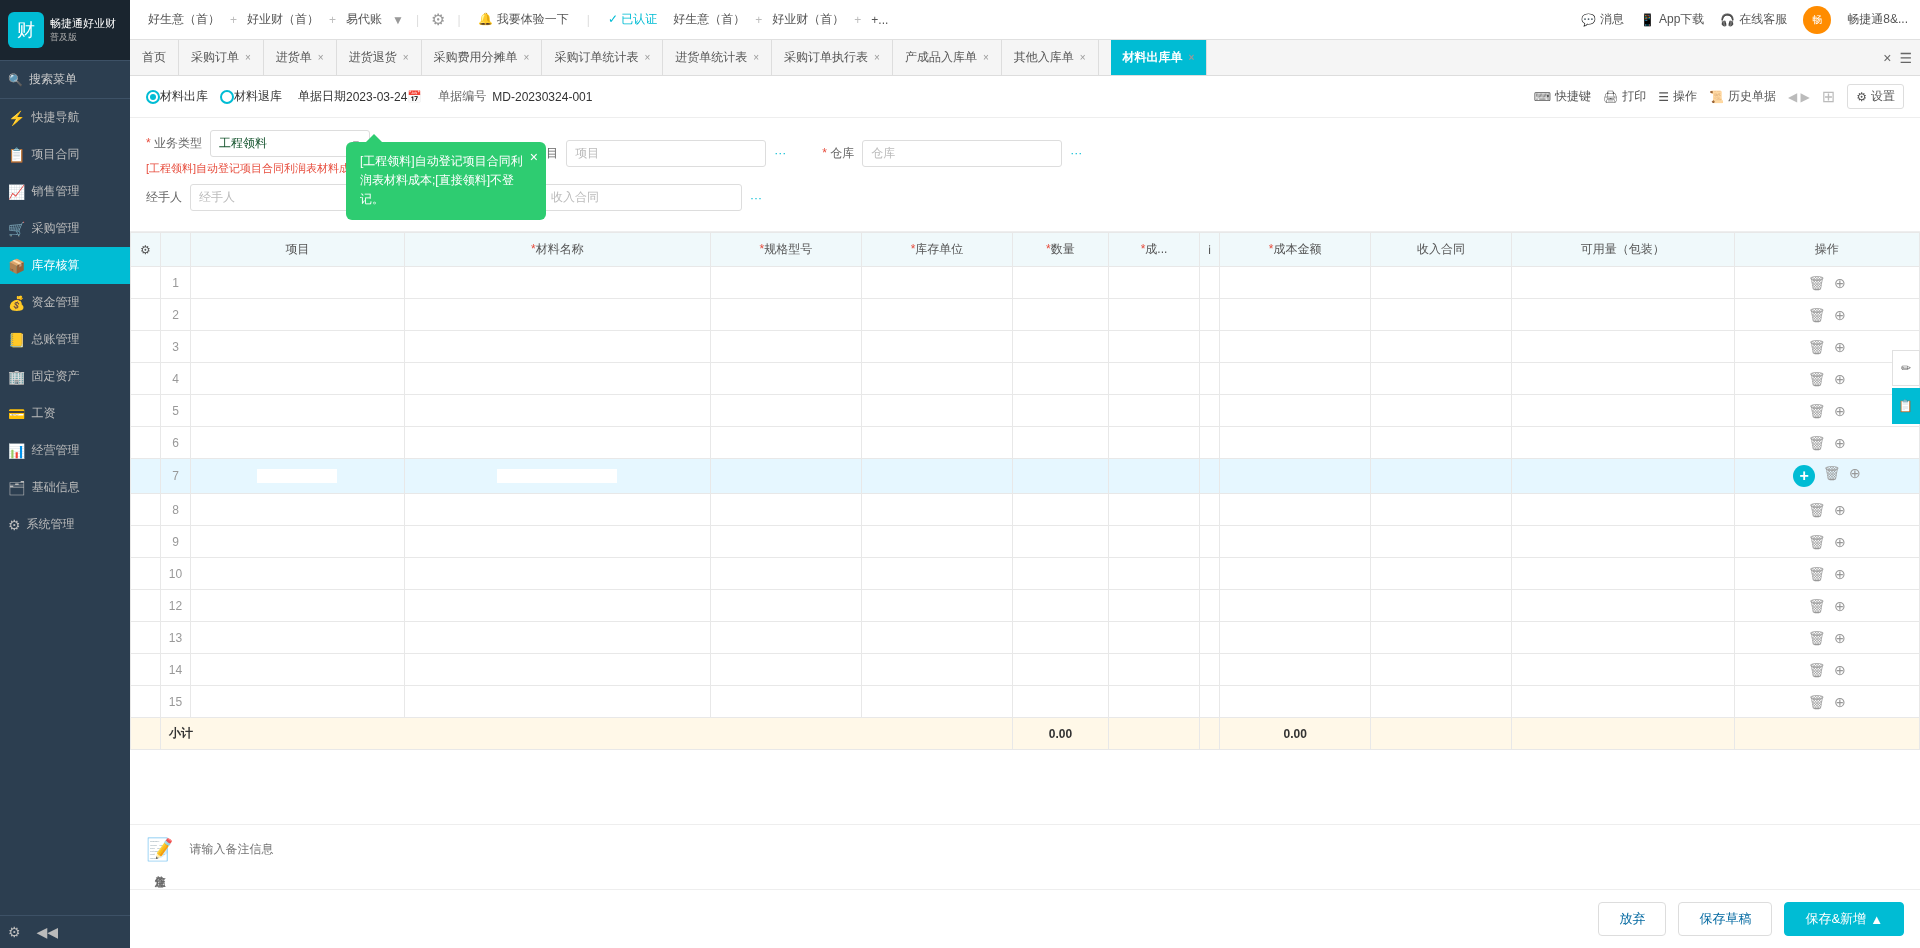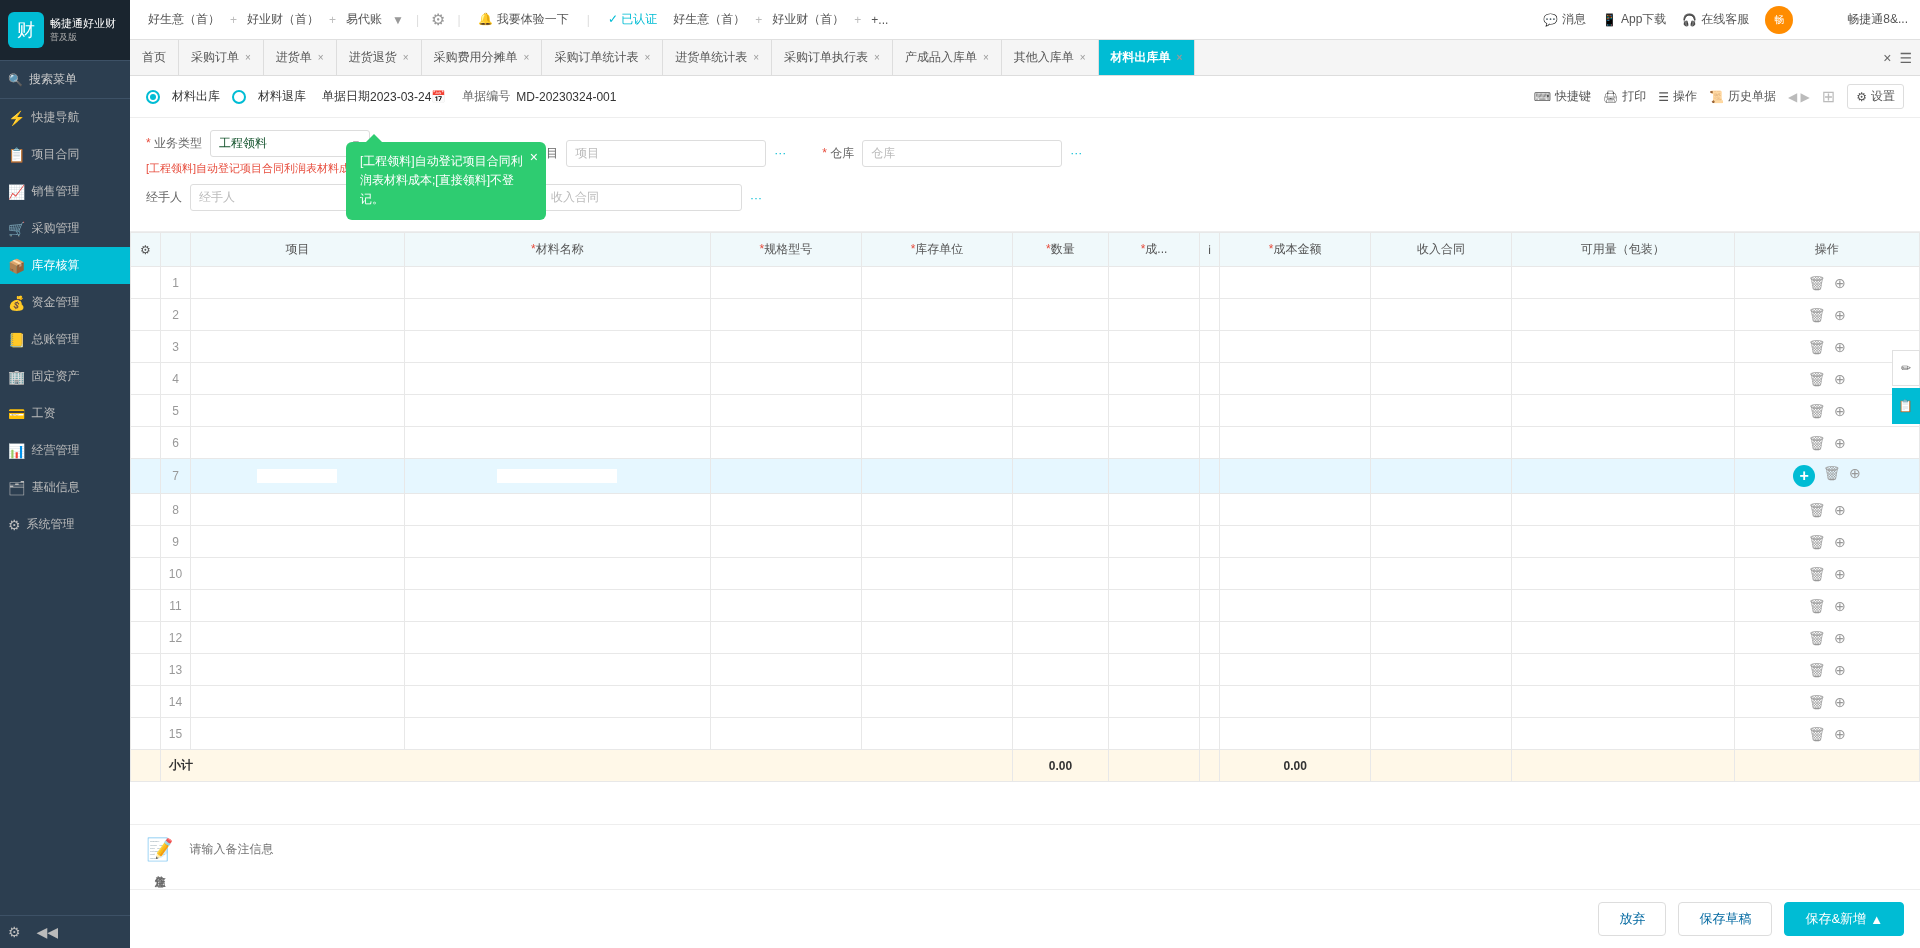--- a/index.html
+++ b/index.html
@@ -29,32 +29,32 @@
     .top-nav-link { padding: 4px 6px; color: #555; cursor: pointer; white-space: nowrap; }
     .top-nav-link.verified { color: #00bcd4; }
     .top-nav-divider { color: #bbb; }
     .top-nav-right { display: flex; align-items: center; gap: 16px; color: #555; }
     .top-nav-right-item { display: flex; align-items: center; gap: 4px; cursor: pointer; white-space: nowrap; }
     .user-avatar { width: 28px; height: 28px; border-radius: 50%; background: #ff8c00; display: flex; align-items: center; justify-content: center; color: #fff; font-size: 10px; }
 
     
     .tab-bar { height: 36px; background: #f5f5f5; border-bottom: 1px solid #ddd; display: flex; align-items: stretch; overflow: hidden; }
     .tab-item { display: flex; align-items: center; padding: 0 12px; gap: 6px; cursor: pointer; font-size: 12px; color: #555; border-right: 1px solid #ddd; white-space: nowrap; background: #f5f5f5; }
-    .tab-item.active-green { background: #00bcd4; color: #fff; font-weight: bold; }
+    .tab-item.active-green { background: #00bcd4; color: #fff; font-weight: bold; margin-left: 12px; }
     .tab-close { cursor: pointer; color: #999; font-size: 10px; }
     .tab-bar-actions { margin-left: auto; display: flex; align-items: center; padding: 0 8px; gap: 8px; }
     .tab-bar-action { cursor: pointer; color: #666; font-size: 14px; }
 
     
     .page-content { flex: 1; background: #fff; overflow-y: auto; display: flex; flex-direction: column; }
 
     
     .page-header { padding: 8px 16px; border-bottom: 1px solid #eee; display: flex; align-items: center; gap: 16px; }
     .radio-group { display: flex; gap: 12px; align-items: center; }
-    .radio-item { display: flex; align-items: center; gap: 12px; cursor: pointer; }
+    .radio-item { display: flex; align-items: center; gap: 0; cursor: pointer; }
     .radio-dot { width: 14px; height: 14px; border-radius: 50%; border: 2px solid #00bcd4; display: flex; align-items: center; justify-content: center; }
     .radio-dot.checked::after { content: ''; width: 6px; height: 6px; border-radius: 50%; background: #00bcd4; }
     .date-field { display: flex; align-items: center; color: #333; }
     .date-val { color: #333; font-weight: 500; }
     .order-num { display: flex; align-items: center; gap: 6px; color: #666; }
     .order-num-val { color: #333; }
     .header-actions { margin-left: auto; display: flex; align-items: center; gap: 12px; color: #555; font-size: 12px; }
     .header-action-btn { display: flex; align-items: center; gap: 4px; cursor: pointer; }
     .settings-btn { display: flex; align-items: center; gap: 4px; cursor: pointer; color: #555; border: 1px solid #ddd; padding: 3px 8px; border-radius: 3px; }
 
@@ -199,21 +199,21 @@
           <span>📱</span>
           <span>App下载</span>
         </div>
         <div class="top-nav-right-item">
           <span>🎧</span>
           <span>在线客服</span>
         </div>
         <div class="user-avatar">
           <span>畅</span>
         </div>
-        <span style="color:#555;font-size:12px;margin-left:38px;">畅捷通8&amp;...</span>
+        <span style="color:#555;font-size:12px;">畅捷通8&amp;...</span>
       </div>
     </div>
 
     <div class="tab-bar">
       <div class="tab-item">
         <span>首页</span>
       </div>
       <div class="tab-item">
         <span>采购订单</span>
         <span class="tab-close">×</span>
@@ -596,41 +596,20 @@
     <td>
       <div class="action-icons">
 
         <span class="action-icon">🗑</span>
         <span class="action-icon">⊕</span>
       </div>
     </td>
   </tr>
               <tr>
     <td></td>
-    <td class="row-num">11</td>
-    <td></td>
-    <td></td>
-    <td></td>
-    <td></td>
-    <td></td>
-    <td></td>
-    <td></td>
-    <td></td>
-    <td></td>
-    <td></td>
-    <td>
-      <div class="action-icons">
-
-        <span class="action-icon">🗑</span>
-        <span class="action-icon">⊕</span>
-      </div>
-    </td>
-  </tr>
-              <tr>
-    <td></td>
     <td class="row-num">12</td>
     <td></td>
     <td></td>
     <td></td>
     <td></td>
     <td></td>
     <td></td>
     <td></td>
     <td></td>
     <td></td>

